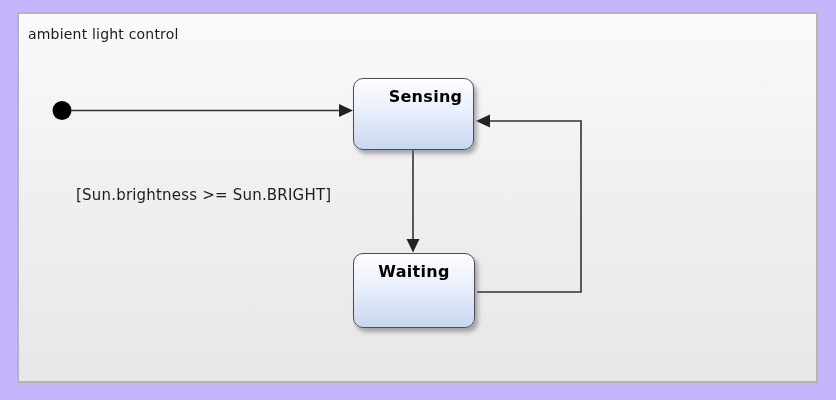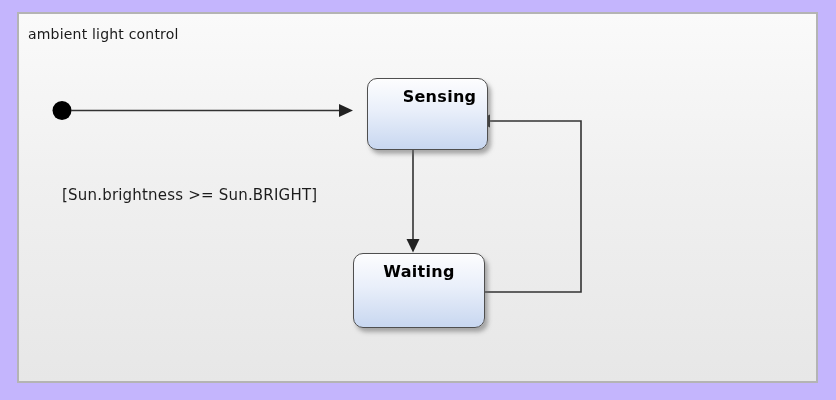--- a/index.html
+++ b/index.html
@@ -42,30 +42,30 @@
     text-align: center;
   }
   .state-label {
     display: inline-block;
     margin-top: 8px;
     font-size: 16px;
     font-weight: bold;
     color: #000000;
     letter-spacing: 0.3px;
   }
-  #state-sensing { left: 367px; top: 78px;  width: 121px; height: 72px; padding-left: 24px; }
-  #state-waiting { left: 353px; top: 253px; width: 132px; height: 75px; }
+  #state-sensing { left: 353px; top: 78px;  width: 121px; height: 72px; padding-left: 24px; }
+  #state-waiting { left: 353px; top: 253px; width: 122px; height: 75px; }
   .transition-label {
     position: absolute;
     font-size: 15px;
     color: #1c1c1c;
     white-space: nowrap;
     letter-spacing: 0.2px;
   }
-  #guard-label { left: 62px; top: 183px; line-height: 25px; }
+  #guard-label { left: 76px; top: 183px; line-height: 25px; }
   #after-label { left: 592px; top: 200px; }
 </style>
 </head>
 <body>
 
 <div id="canvas">
 
   <div class="frame"></div>
 
   <div class="region-title">ambient light control</div>

